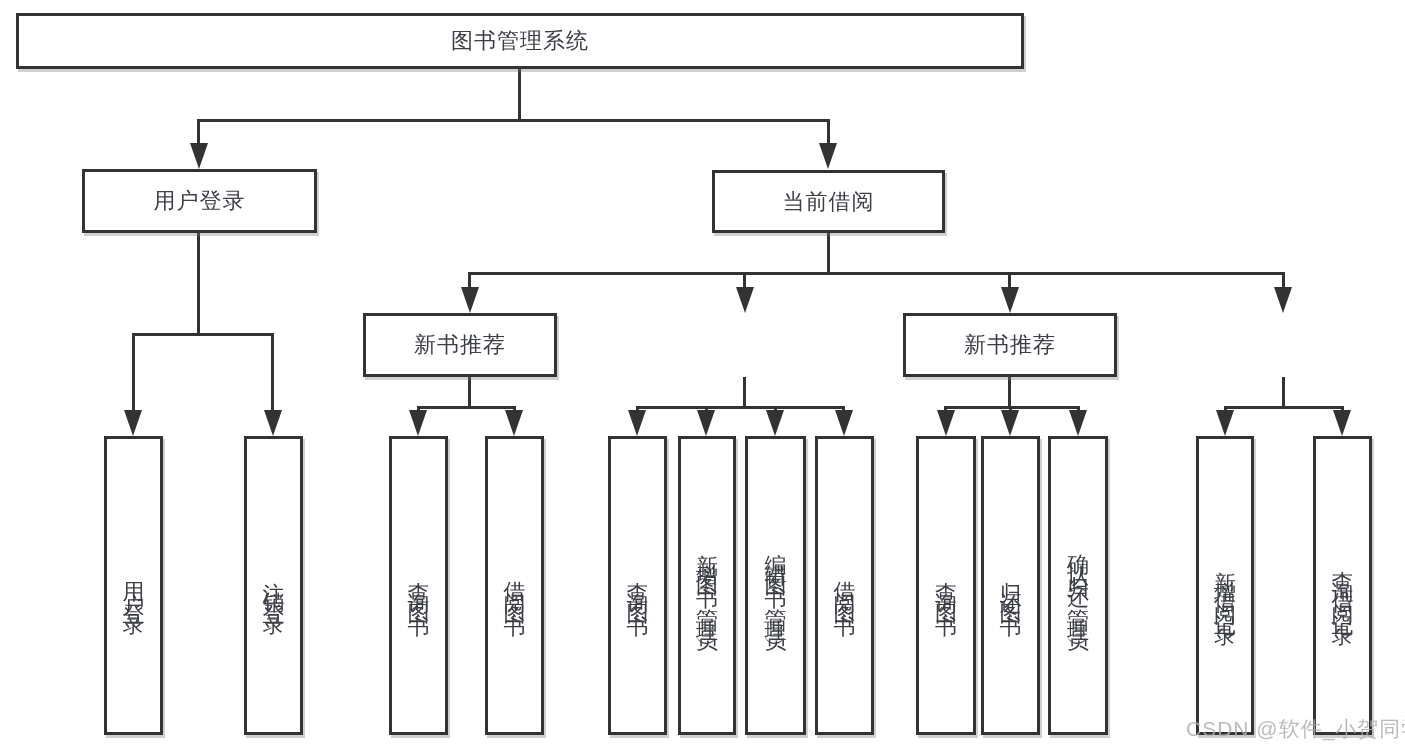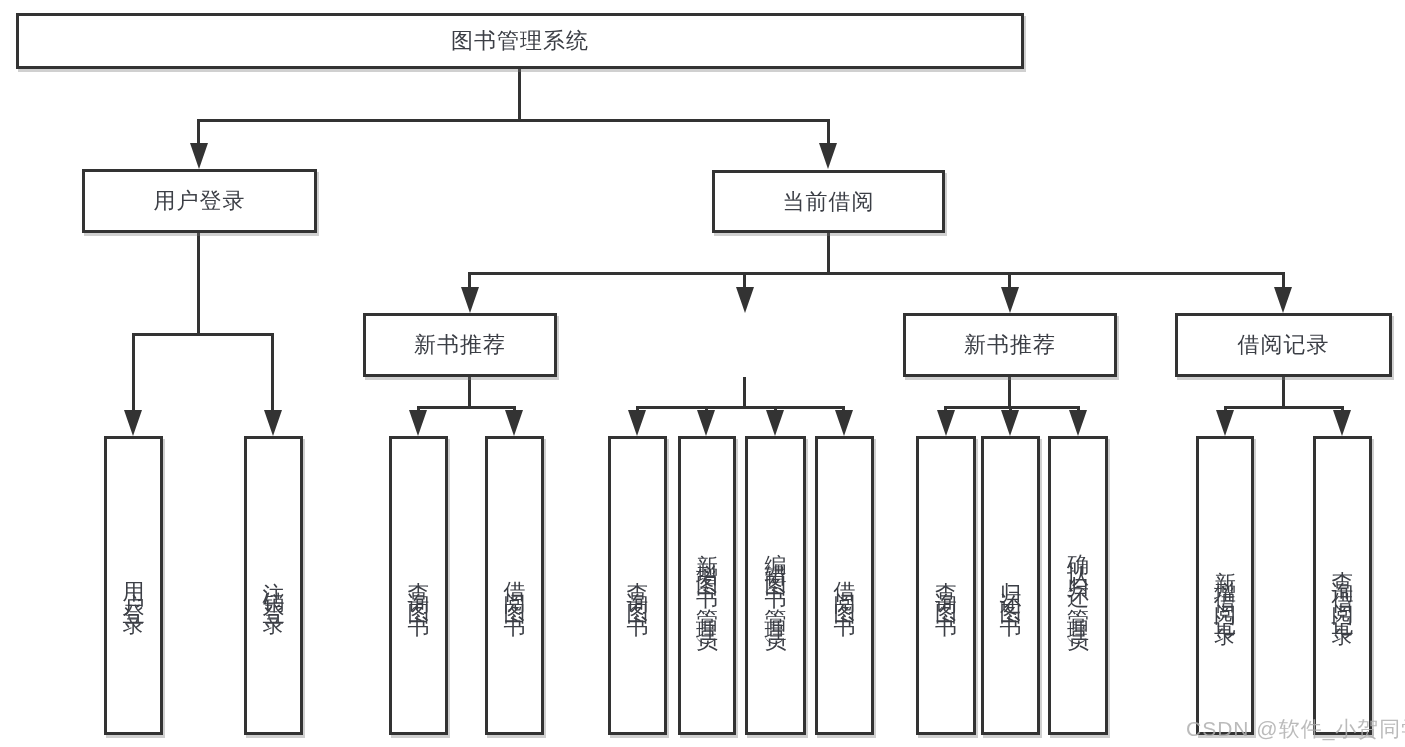--- a/index.html
+++ b/index.html
@@ -79,23 +79,20 @@
 
   <div class="node" style="left:363px;top:313px;width:194px;height:64px">
     <span>新书推荐</span>
   </div>
 
 
   <div class="node" style="left:903px;top:313px;width:214px;height:64px">
     <span>新书推荐</span>
   </div>
 
-  <div class="node" style="left:1175px;top:313px;width:217px;height:64px">
-    <span>借阅记录</span>
-  </div>
 
   <div class="node leaf" style="left:104px;top:436px;width:59px;height:299px">
     <span class="vtext">用户登录</span>
   </div>
 
   <div class="node leaf" style="left:244px;top:436px;width:59px;height:299px">
     <span class="vtext">注销登录</span>
   </div>
 
   <div class="node leaf" style="left:389px;top:436px;width:59px;height:299px">

